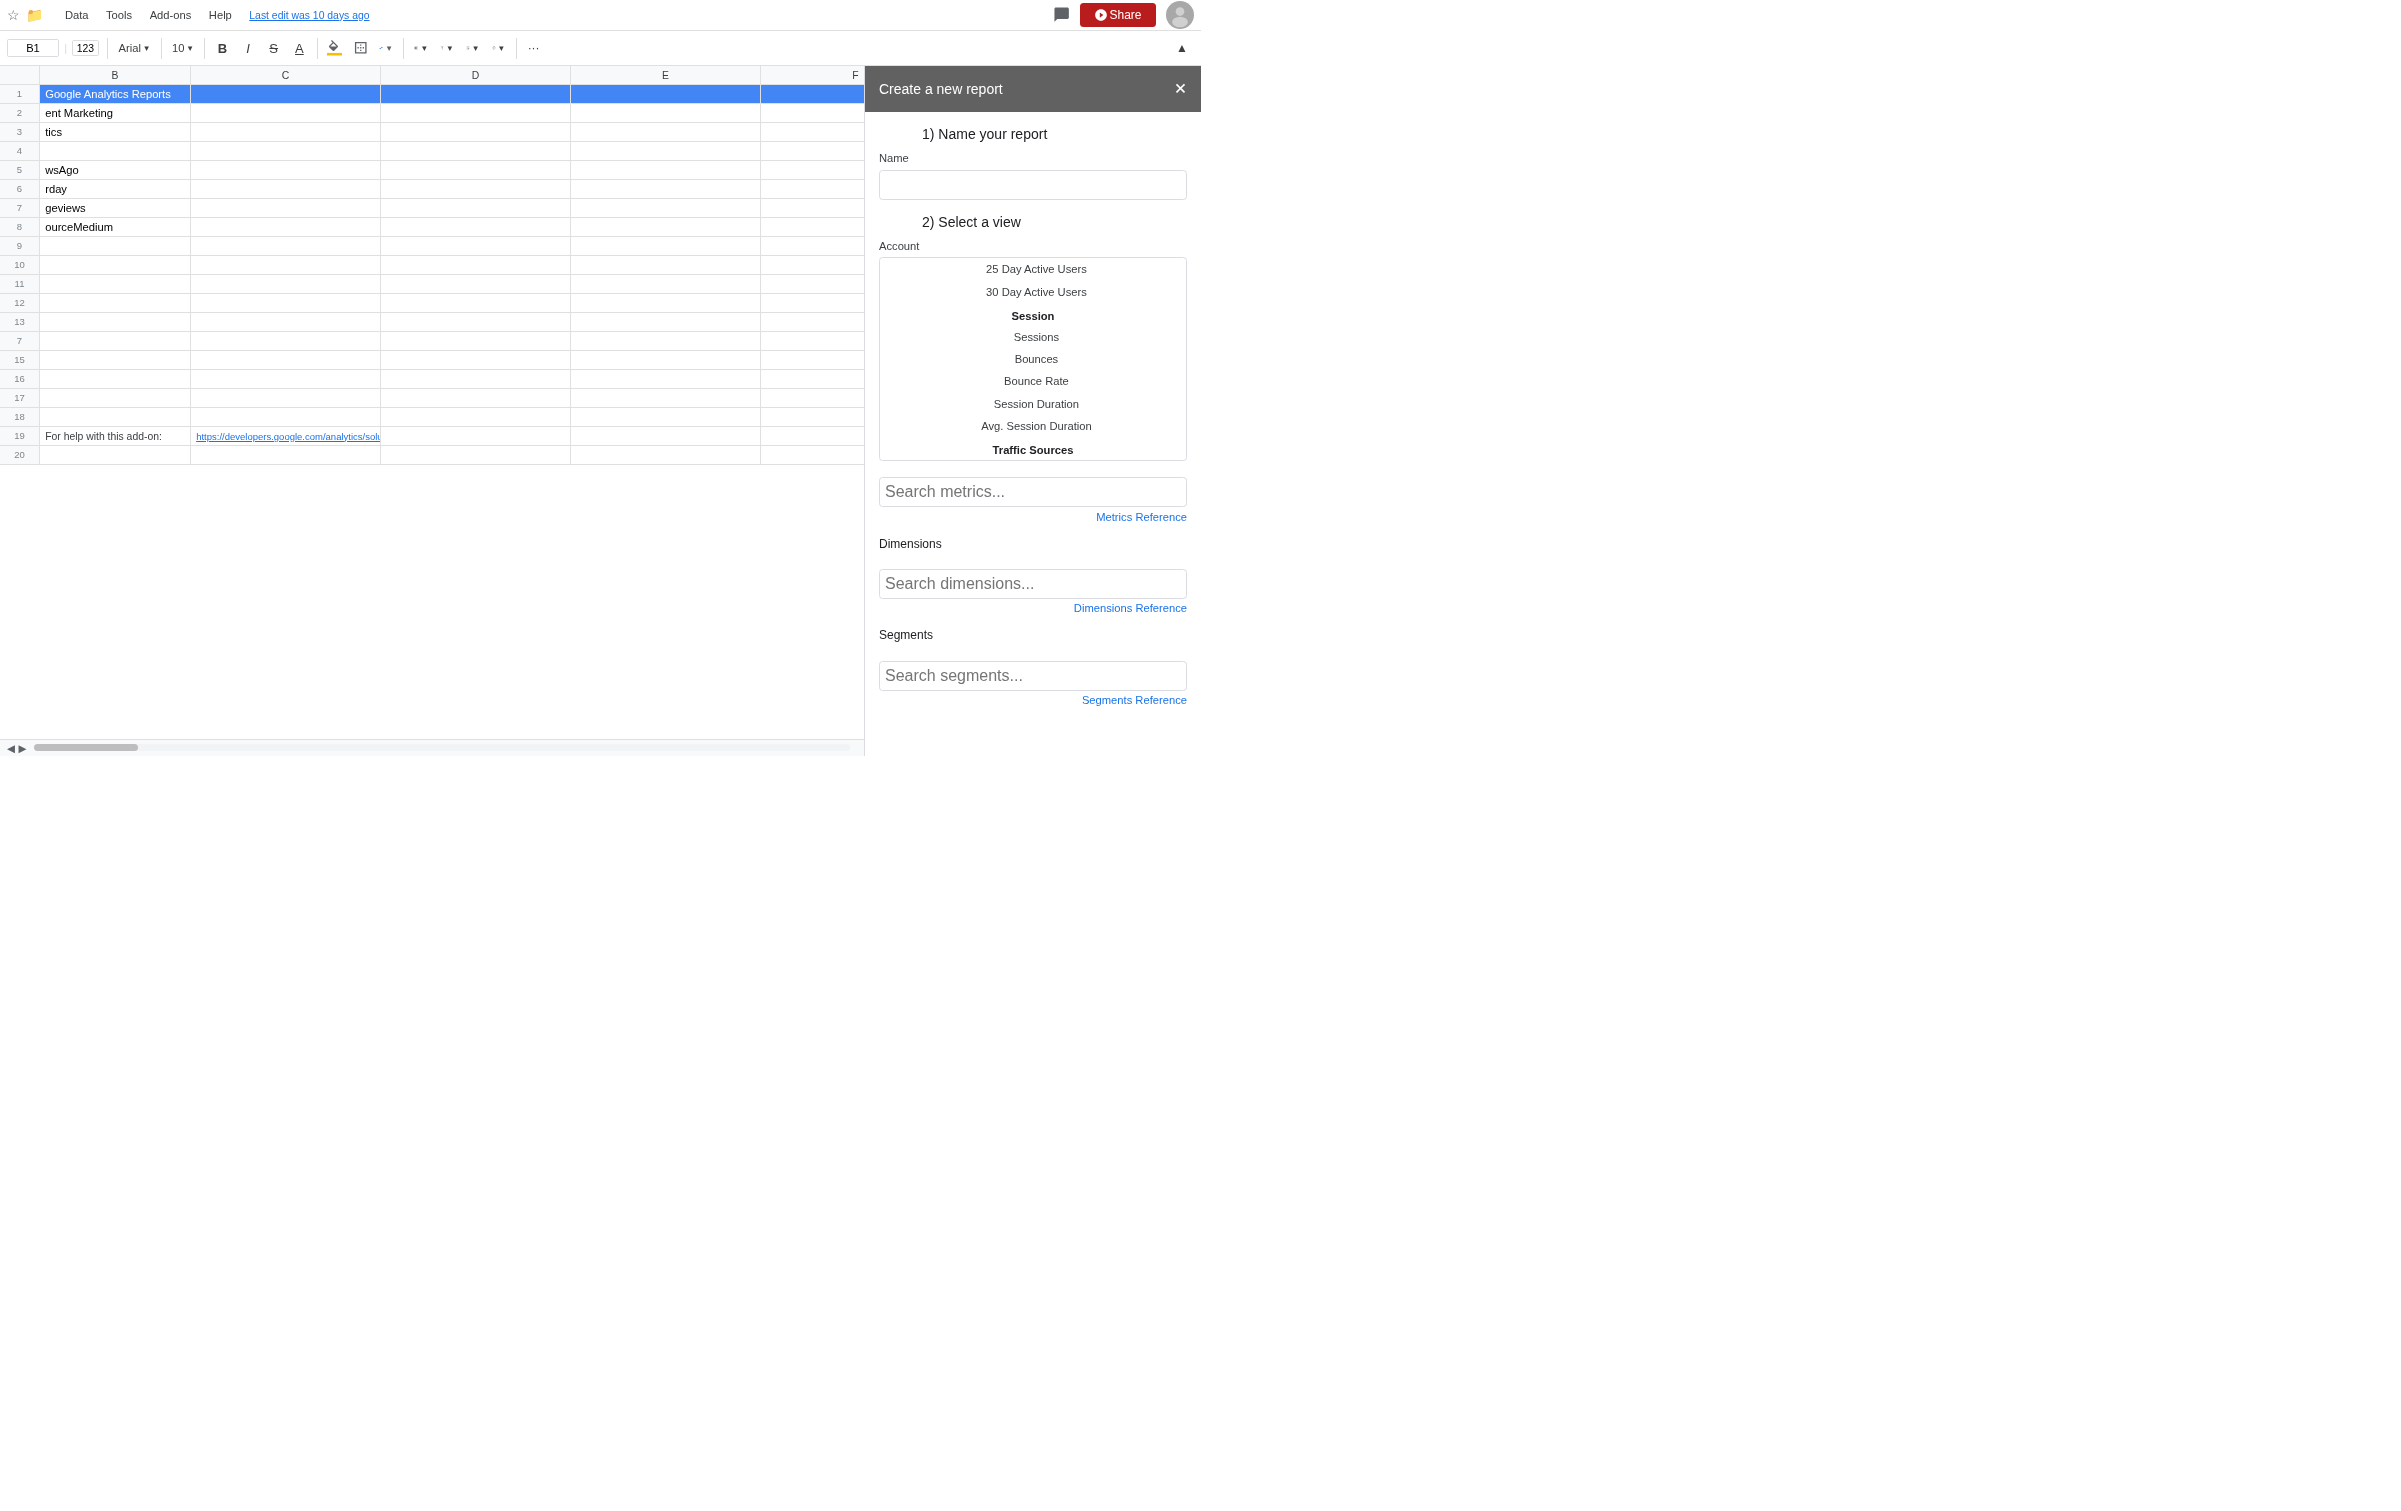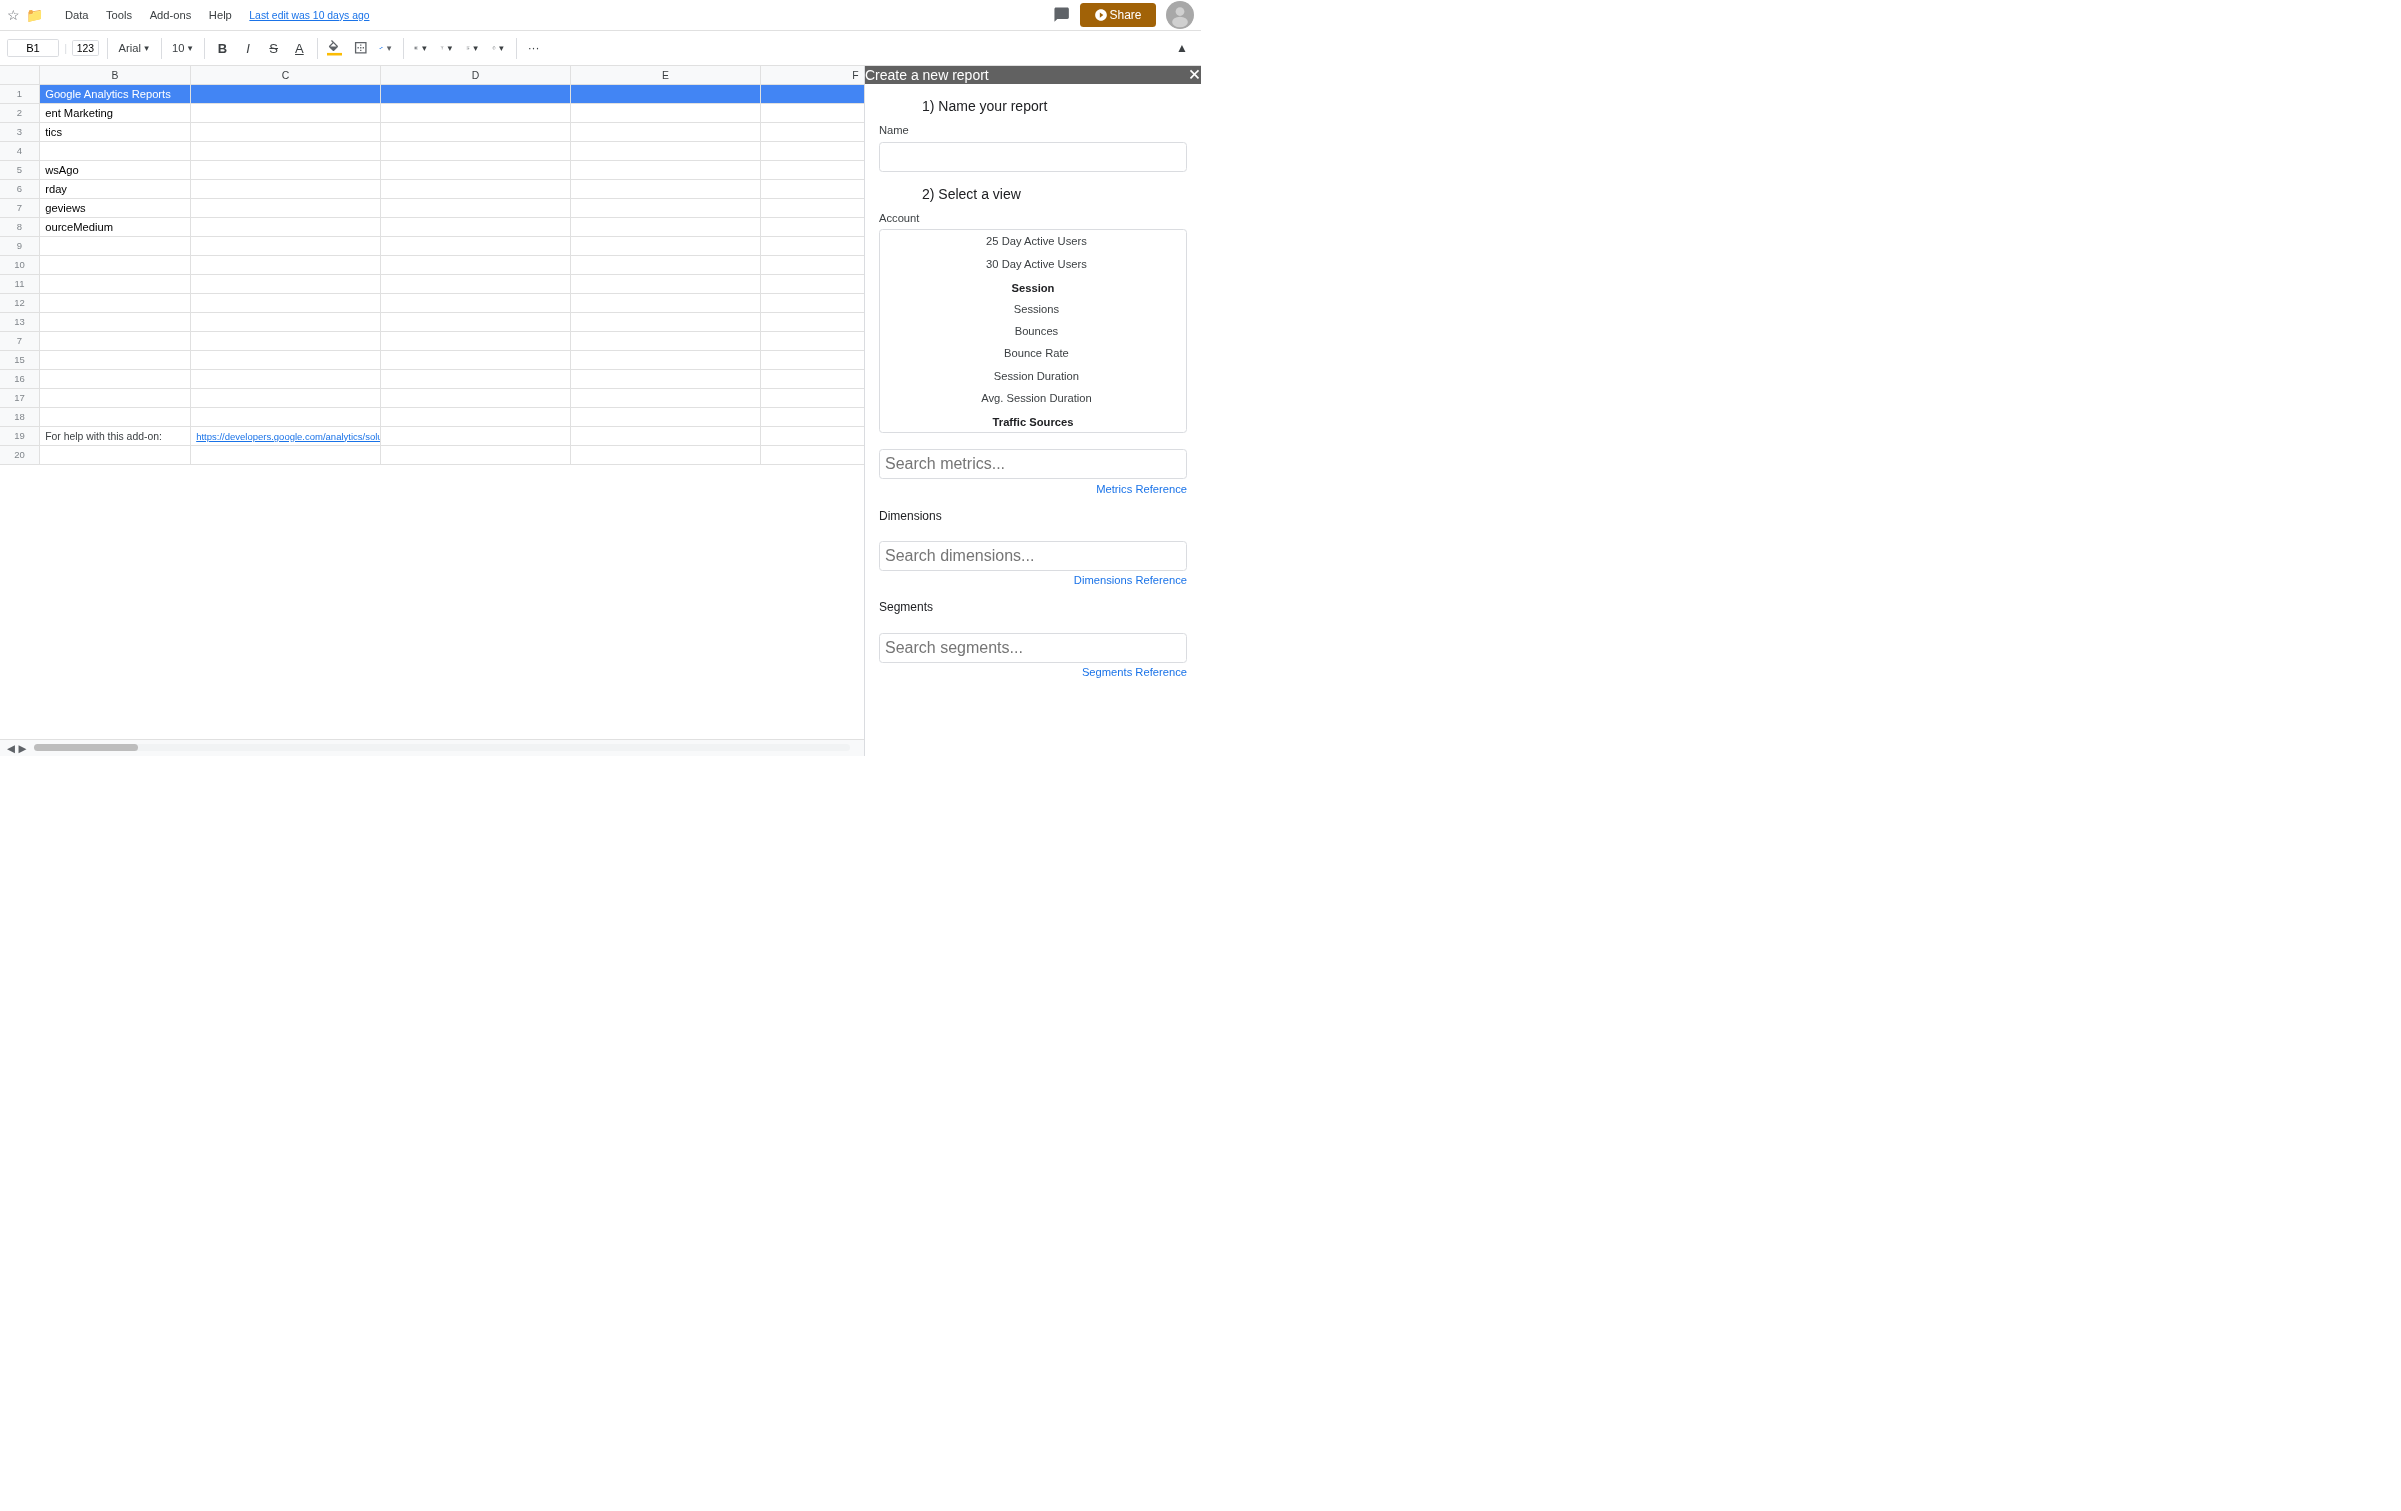--- a/index.html
+++ b/index.html
@@ -17,21 +17,21 @@
     .menu-bar .star-icon { font-size: 14px; color: #5f6368; margin-right: 3.5px; cursor: pointer; }
     .menu-bar .folder-icon { font-size: 14px; color: #5f6368; margin-right: 10.4px; cursor: pointer; }
     .menu-item { padding: 3.5px 7px; cursor: pointer; color: #3c4043; font-size: 11.2px; border-radius: 3.5px; }
     .last-edit { color: #1a73e8; font-size: 10.4px; margin-left: 7px; cursor: pointer; text-decoration: underline; }
     .spacer { flex: 1; }
     .comment-btn { 
       width: 31px; height: 31px; display: flex; align-items: center; justify-content: center;
       cursor: pointer; color: #5f6368;
     }
     .share-btn {
-      background: #a16207; color: white; border: none; border-radius: 3.5px;
+      background: #b91c1c; color: white; border: none; border-radius: 3.5px;
       padding: 5.2px 14px; font-size: 12px; font-weight: 500; cursor: pointer;
       display: flex; align-items: center; gap: 1px;
     }
     .avatar { width: 28px; height: 28px; border-radius: 50%; background: #ccc; margin-left: 7px; overflow: hidden; }
 
     
     .toolbar {
       display: flex;
       align-items: center;
       height: 35px;
@@ -85,21 +85,21 @@
     
     .right-panel {
       width: 337px; min-width: 337px;
       border-left: 0.9px solid #dadce0;
       background: #fff;
       display: flex; flex-direction: column;
       height: 100%;
     }
     .panel-header {
       display: flex; align-items: center; justify-content: space-between;
-      background: #616161; color: white;
+      padding: 14px; background: #616161; color: white;
     }
     .panel-header-title { font-size: 14px; font-weight: 400; }
     .panel-close { cursor: pointer; font-size: 15.5px; color: white; background: none; border: none; }
     .panel-body { padding: 14px; overflow-y: auto; flex: 1; }
     .section-title { font-size: 14px; font-weight: 500; color: #202124; margin-bottom: 10.4px; margin-left: 43px; }
     .field-label { font-size: 11.2px; color: #3c4043; margin-bottom: 5.2px; }
     .text-input {
       width: 100%; border: 0.9px solid #dadce0; border-radius: 3.5px;
       padding: 7px; font-size: 12px; margin-bottom: 14px;
       outline: none;

